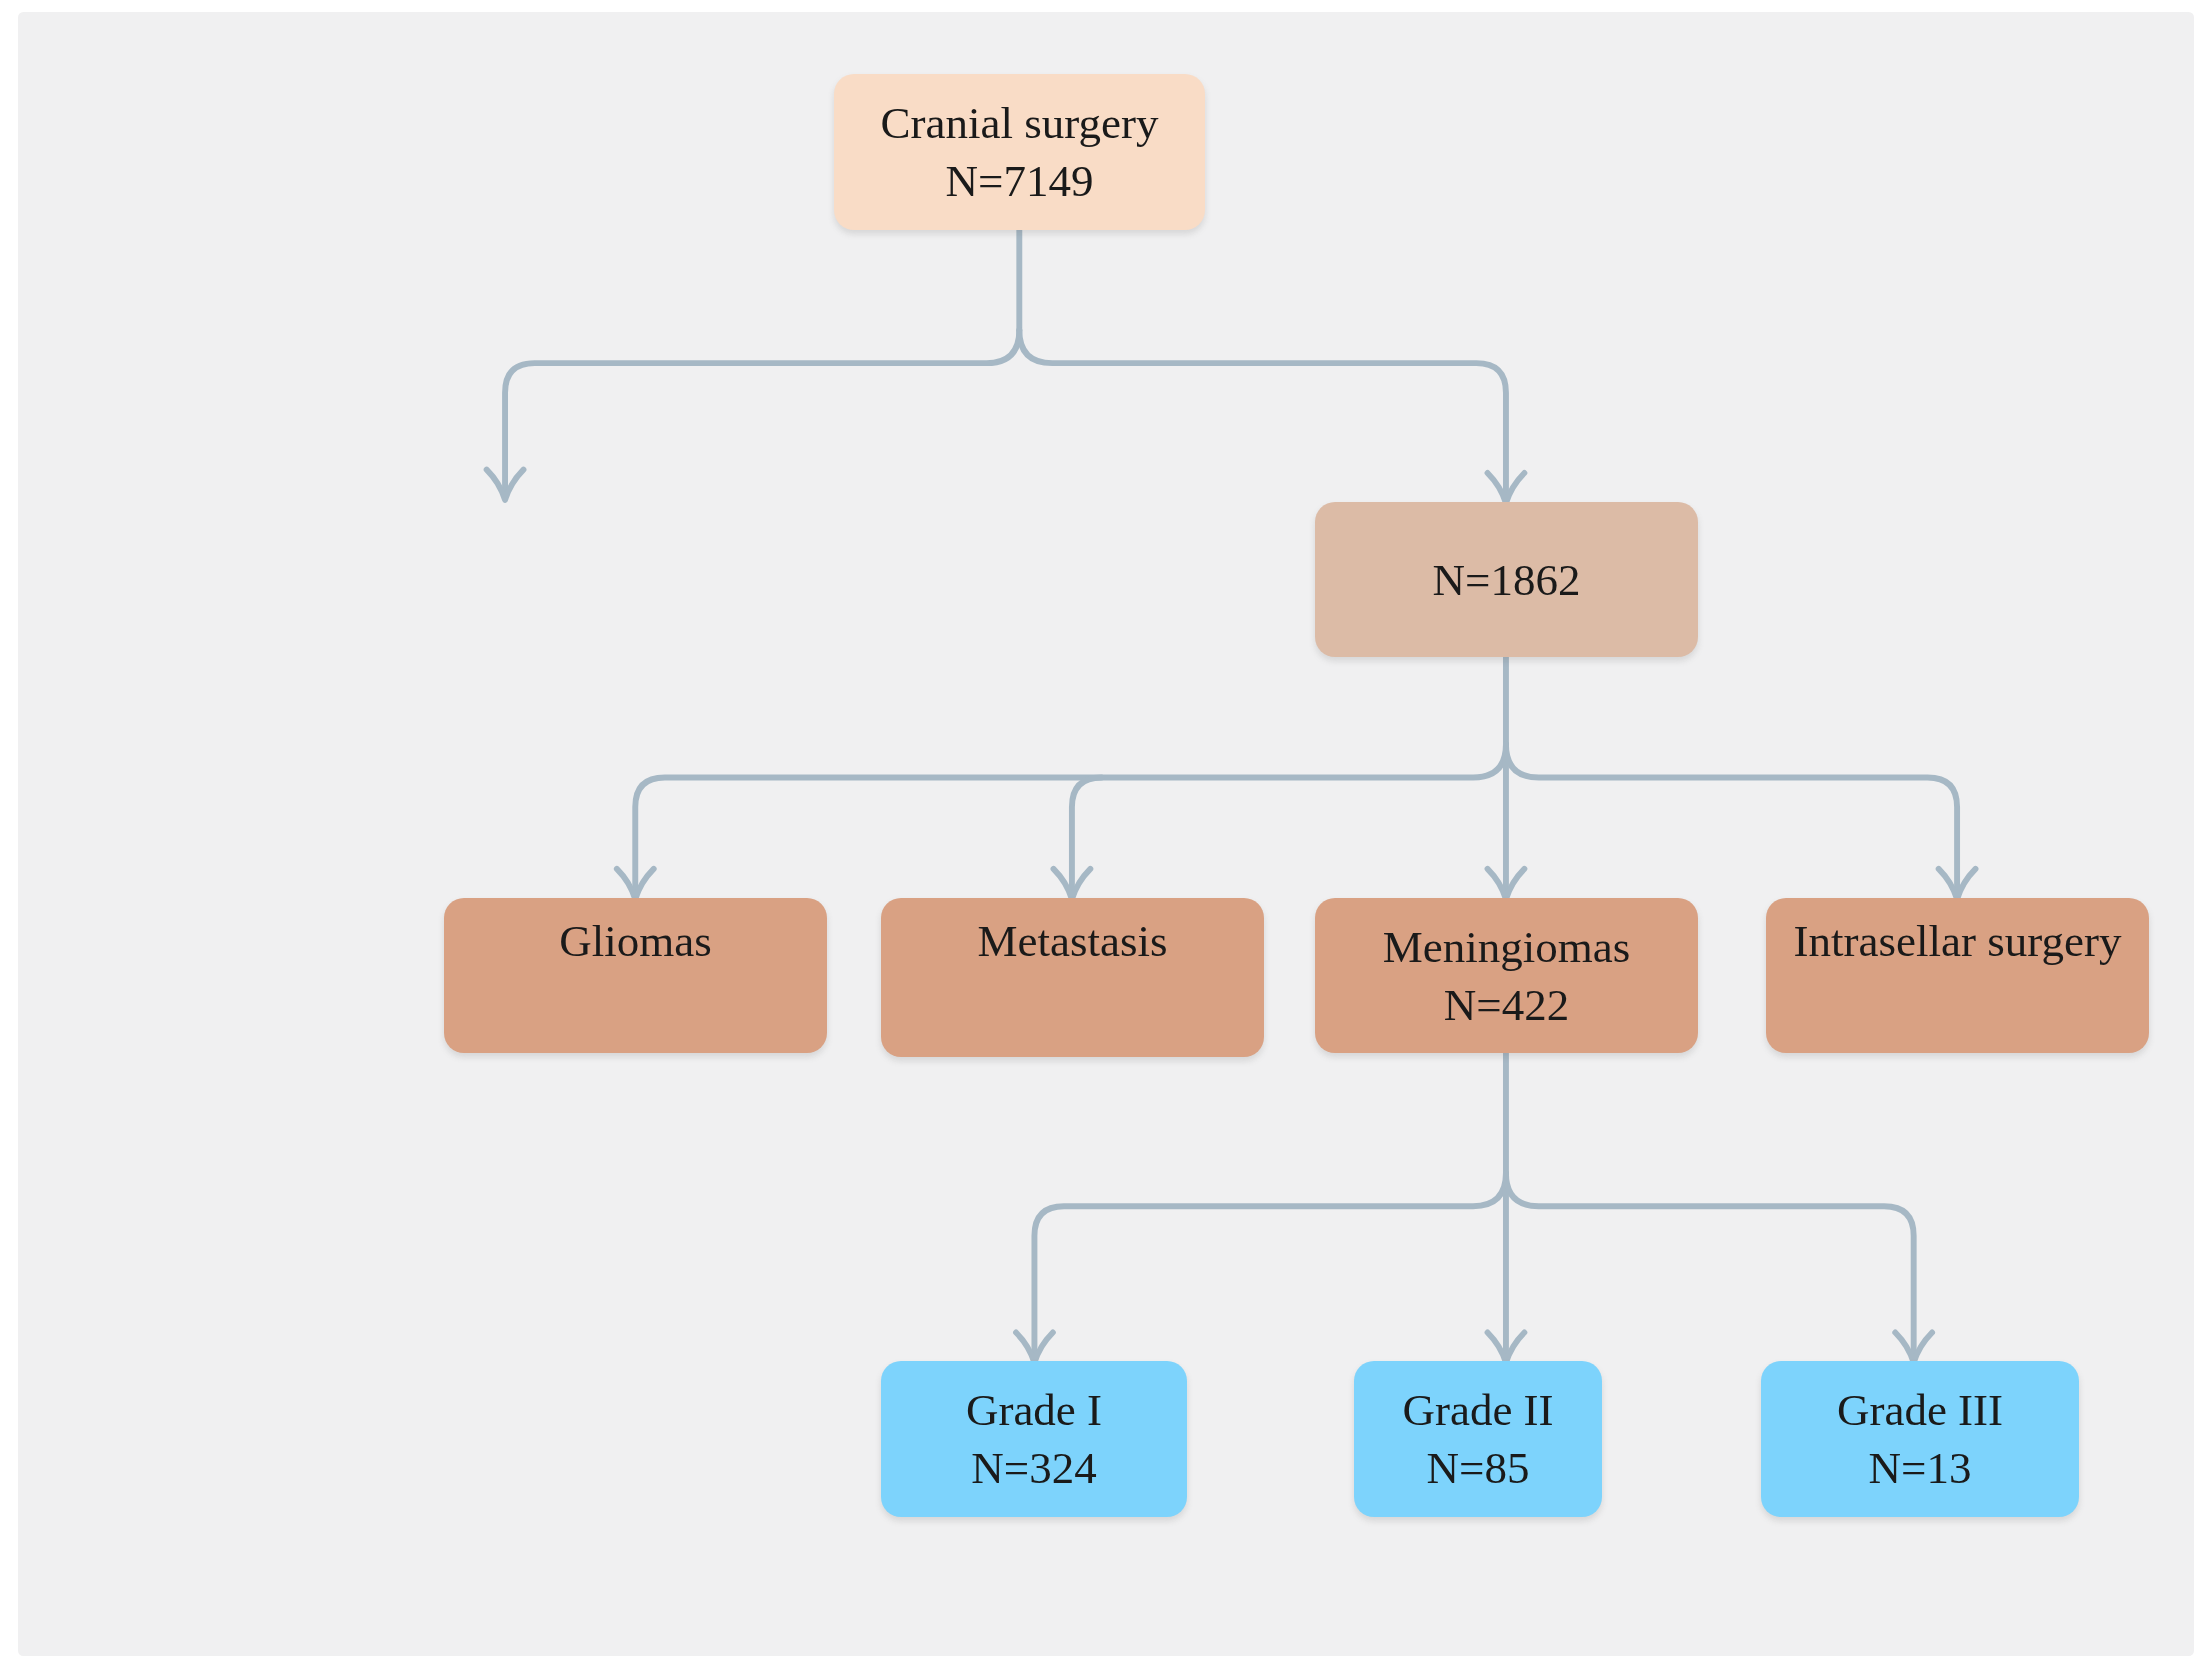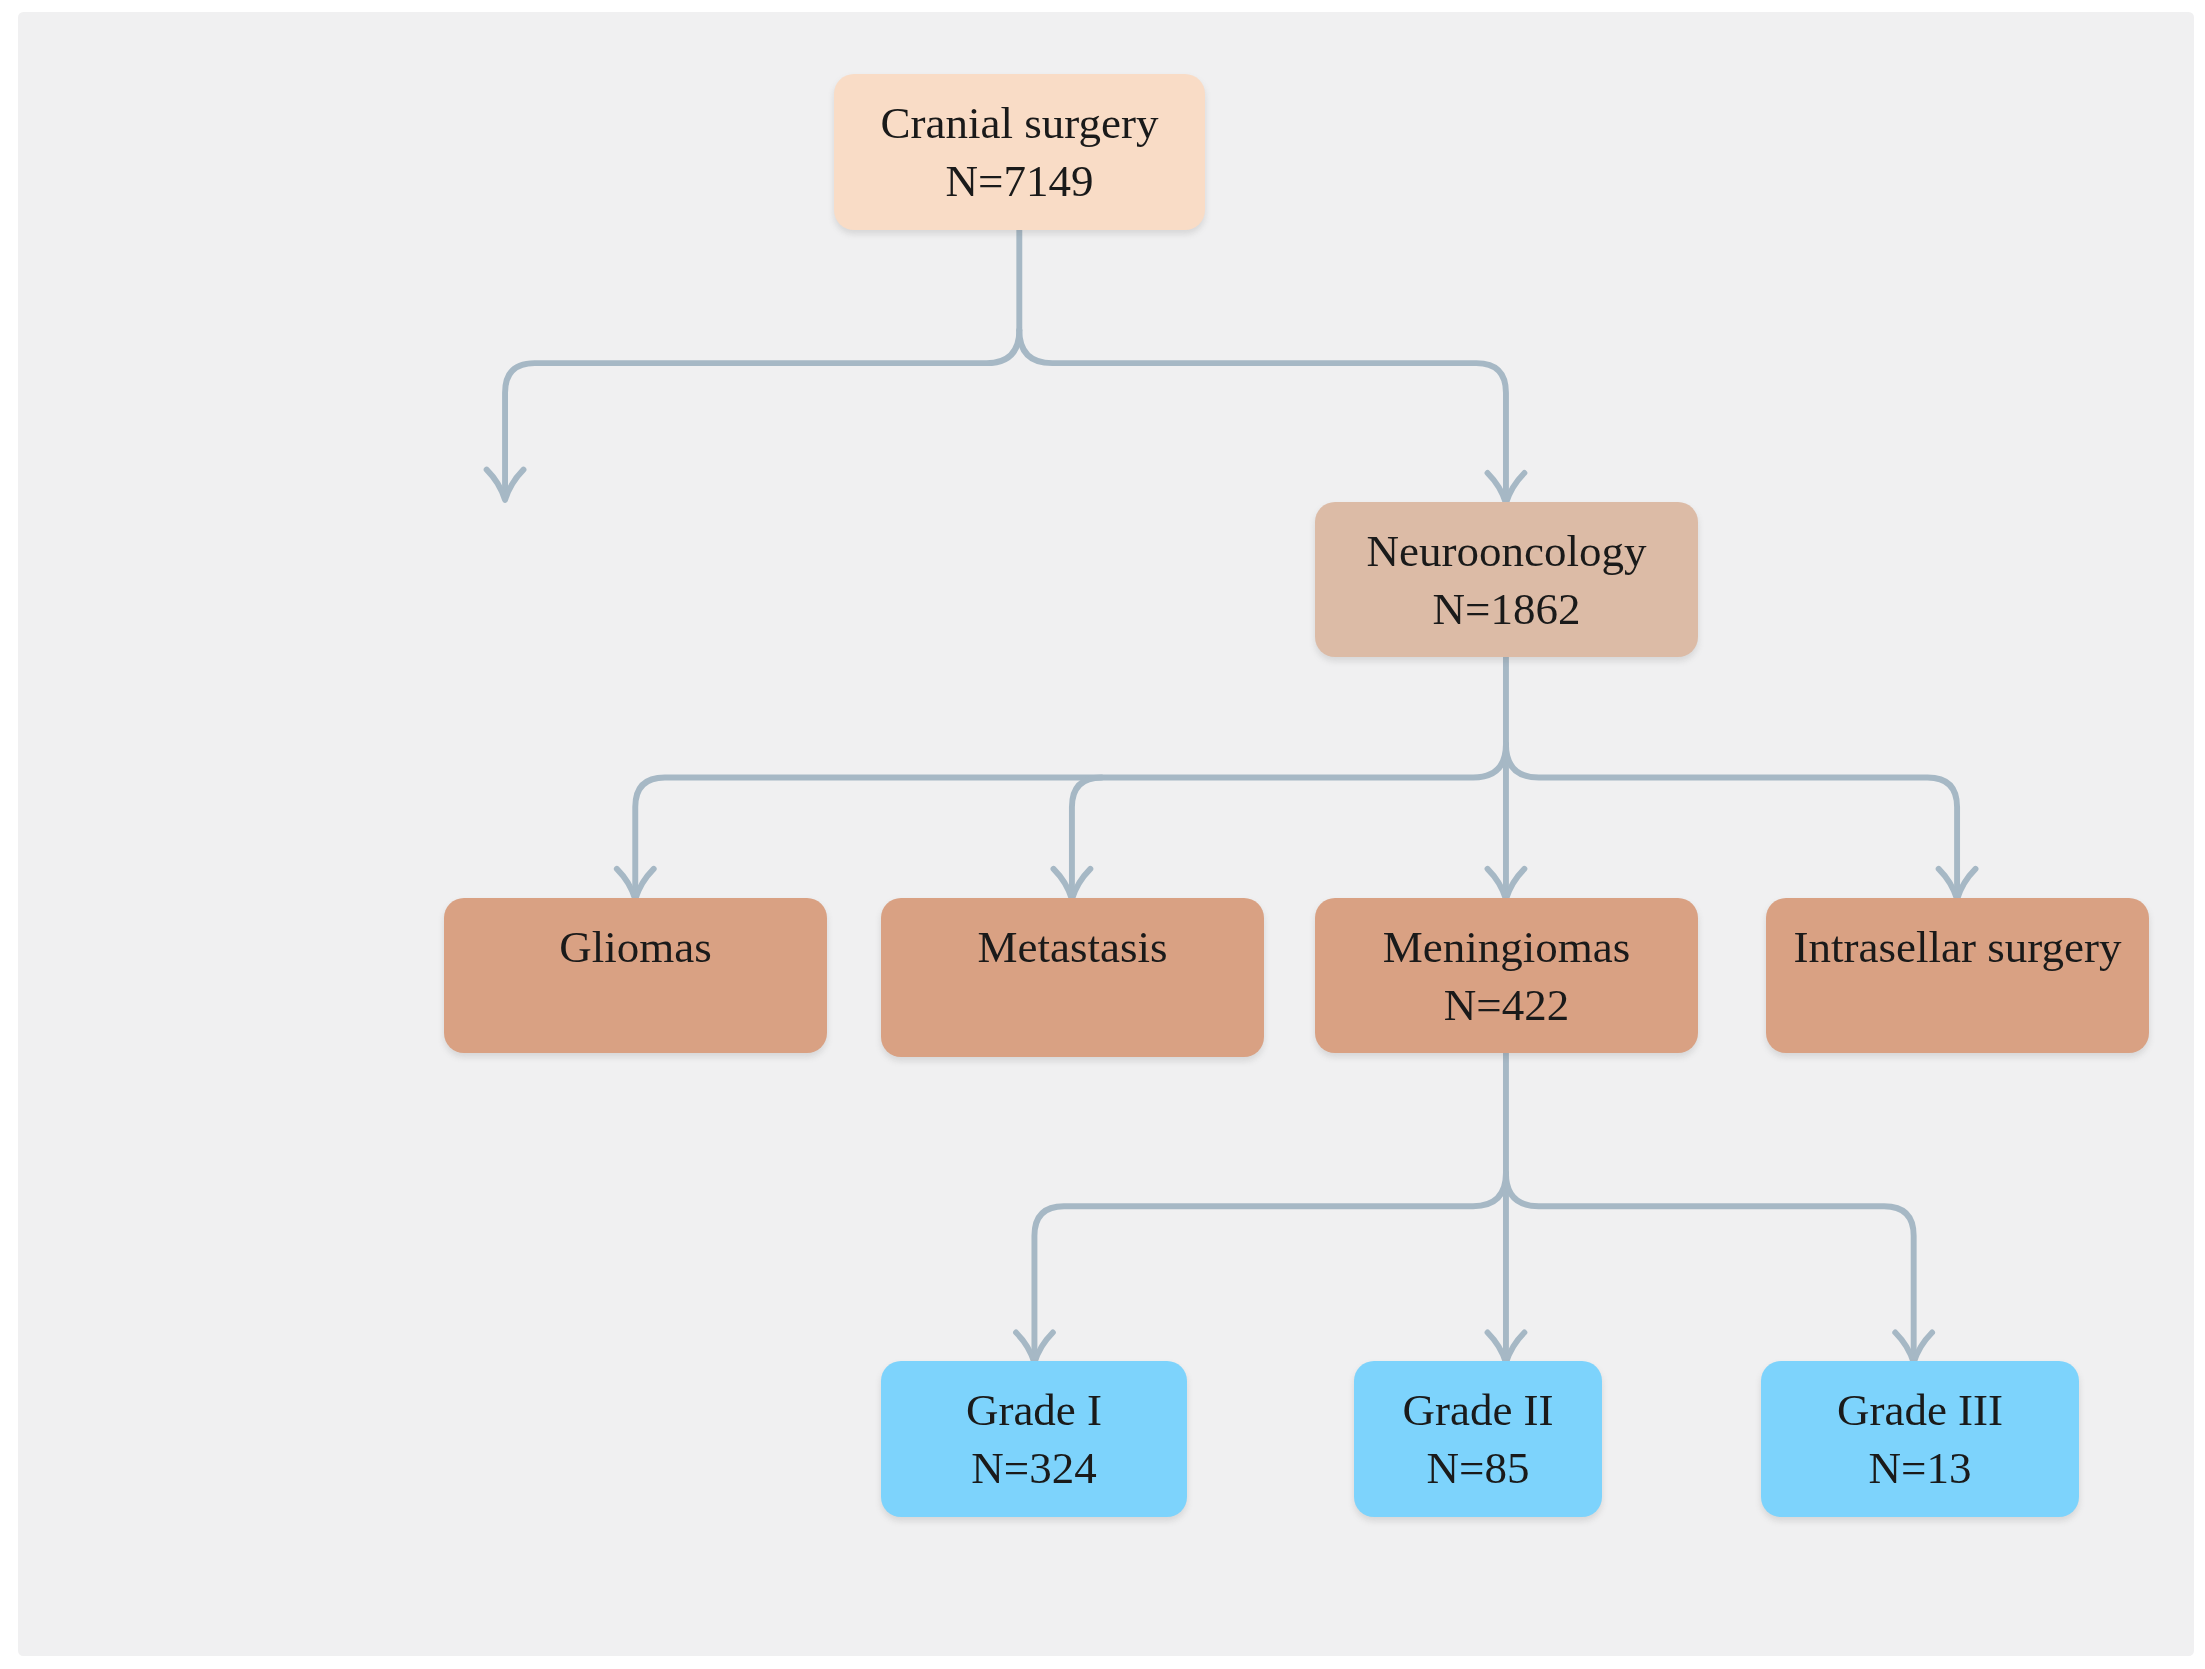--- a/index.html
+++ b/index.html
@@ -31,21 +31,21 @@
     flex-direction: column;
     align-items: center;
     text-align: center;
     font-size: 45px;
     line-height: 58px;
     overflow: hidden;
     box-shadow: 0 4px 6.6px rgba(100,100,100,0.18);
     padding: 0 9.2px;
   }
   .node.two { justify-content: center; }
-  .node.single { justify-content: flex-start; padding-top: 20px; }
+  .node.single { justify-content: flex-start; padding-top: 14px; }
   .node.single-low { justify-content: flex-start; padding-top: 36px; }
   .node span { display: block; white-space: nowrap; }
   .tier1 { background: #f9dcc6; }
   .tier2 { background: #dcbba6; }
   .tier3 { background: #d9a183; }
   .tier4 { background: #7dd3fc; }
 </style>
 </head>
 <body>
 
@@ -81,21 +81,20 @@
     </g>
   </svg>
 
   <div class="node two tier1" style="left:834px; top:74px; width:371px; height:156px;">
     <span>Cranial surgery</span>
     <span>N=7149</span>
   </div>
 
 
   <div class="node two tier2" style="left:1315px; top:502px; width:383px; height:155px;">
-    <span>Neurooncology</span>
     <span>N=1862</span>
   </div>
 
   <div class="node single tier3" style="left:444px; top:898px; width:383px; height:155px;">
     <span>Gliomas</span>
     <span></span>
   </div>
 
   <div class="node single tier3" style="left:881px; top:898px; width:383px; height:159px;">
     <span>Metastasis</span>

